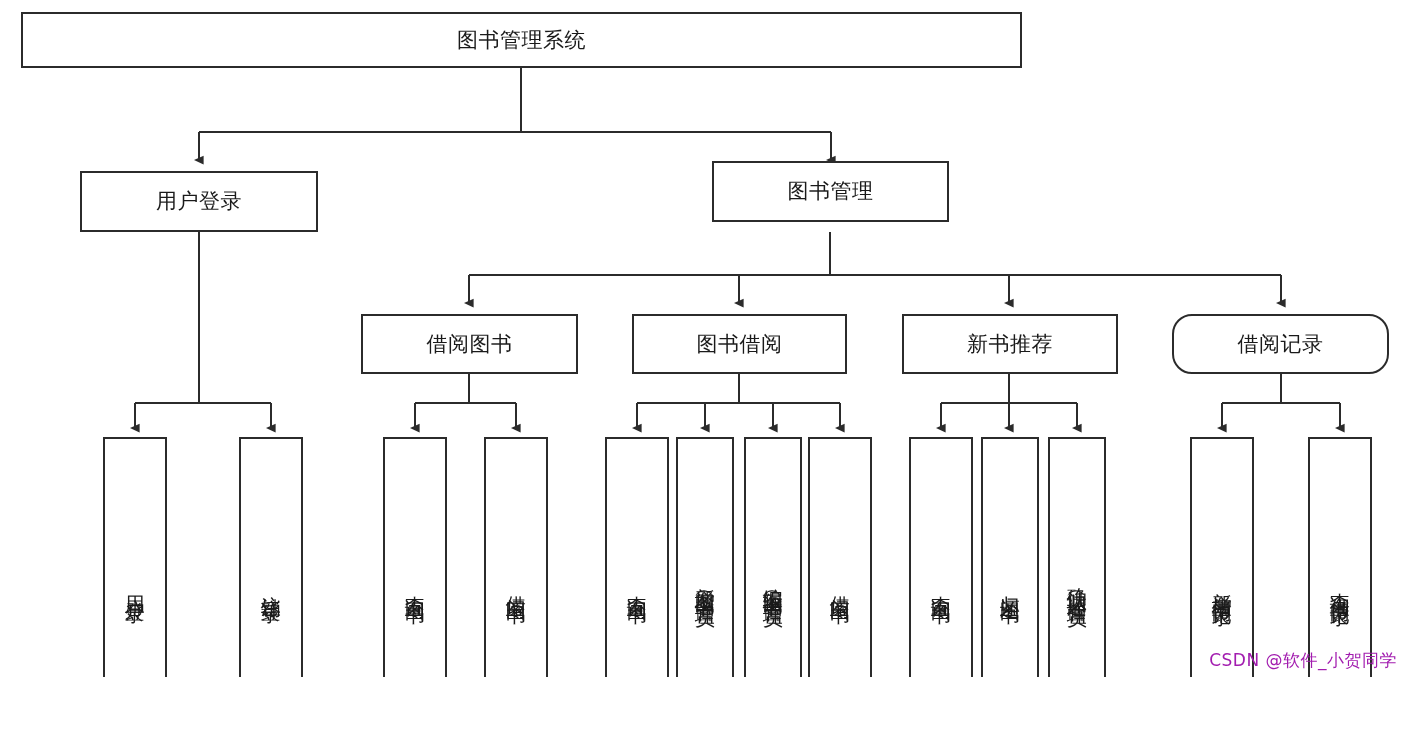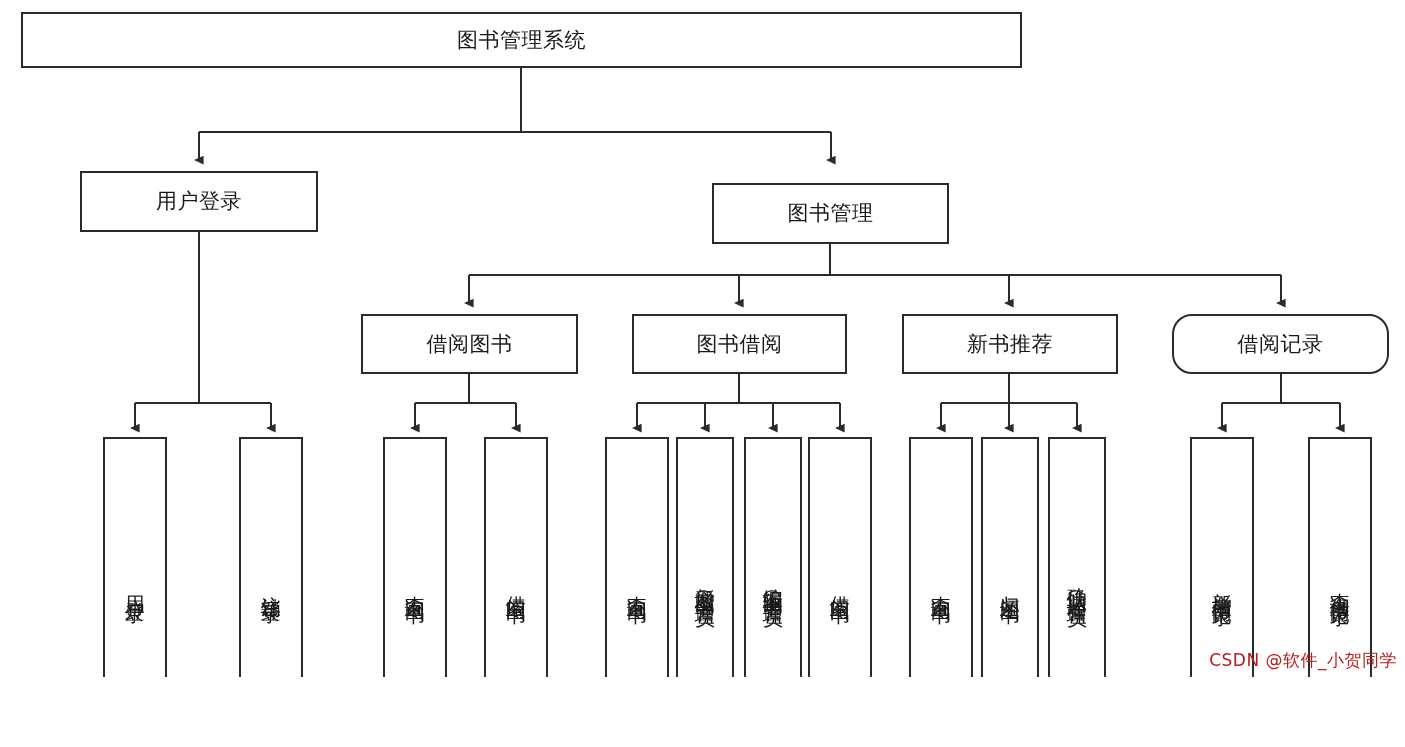--- a/index.html
+++ b/index.html
@@ -52,21 +52,21 @@
     line-height: 1.22;
     letter-spacing: 3px;
     text-align: center;
     white-space: nowrap;
   }
   .watermark {
     position: absolute;
     right: 8px;
     bottom: 5px;
     font-size: 17px;
-    color: #b91c1c;
+    color: #a21caf;
     letter-spacing: 0.5px;
     white-space: nowrap;
     pointer-events: none;
   }
 </style>
 </head>
 <body>
 
 <div id="canvas">
 
@@ -120,21 +120,21 @@
     </g>
   </svg>
 
   <div class="node horiz" style="left:21px; top:12px; width:1001px; height:56px;">
     <span class="label">图书管理系统</span>
   </div>
 
   <div class="node horiz" style="left:80px; top:171px; width:238px; height:61px;">
     <span class="label">用户登录</span>
   </div>
-  <div class="node horiz" style="left:712px; top:183px; width:237px; height:61px;">
+  <div class="node horiz" style="left:712px; top:161px; width:237px; height:61px;">
     <span class="label">图书管理</span>
   </div>
 
   <div class="node horiz" style="left:361px; top:314px; width:217px; height:60px;">
     <span class="label">借阅图书</span>
   </div>
   <div class="node horiz" style="left:632px; top:314px; width:215px; height:60px;font-family:Liberation Serif, serif;">
     <span class="label">图书借阅</span>
   </div>
   <div class="node horiz" style="left:902px; top:314px; width:216px; height:60px;">

